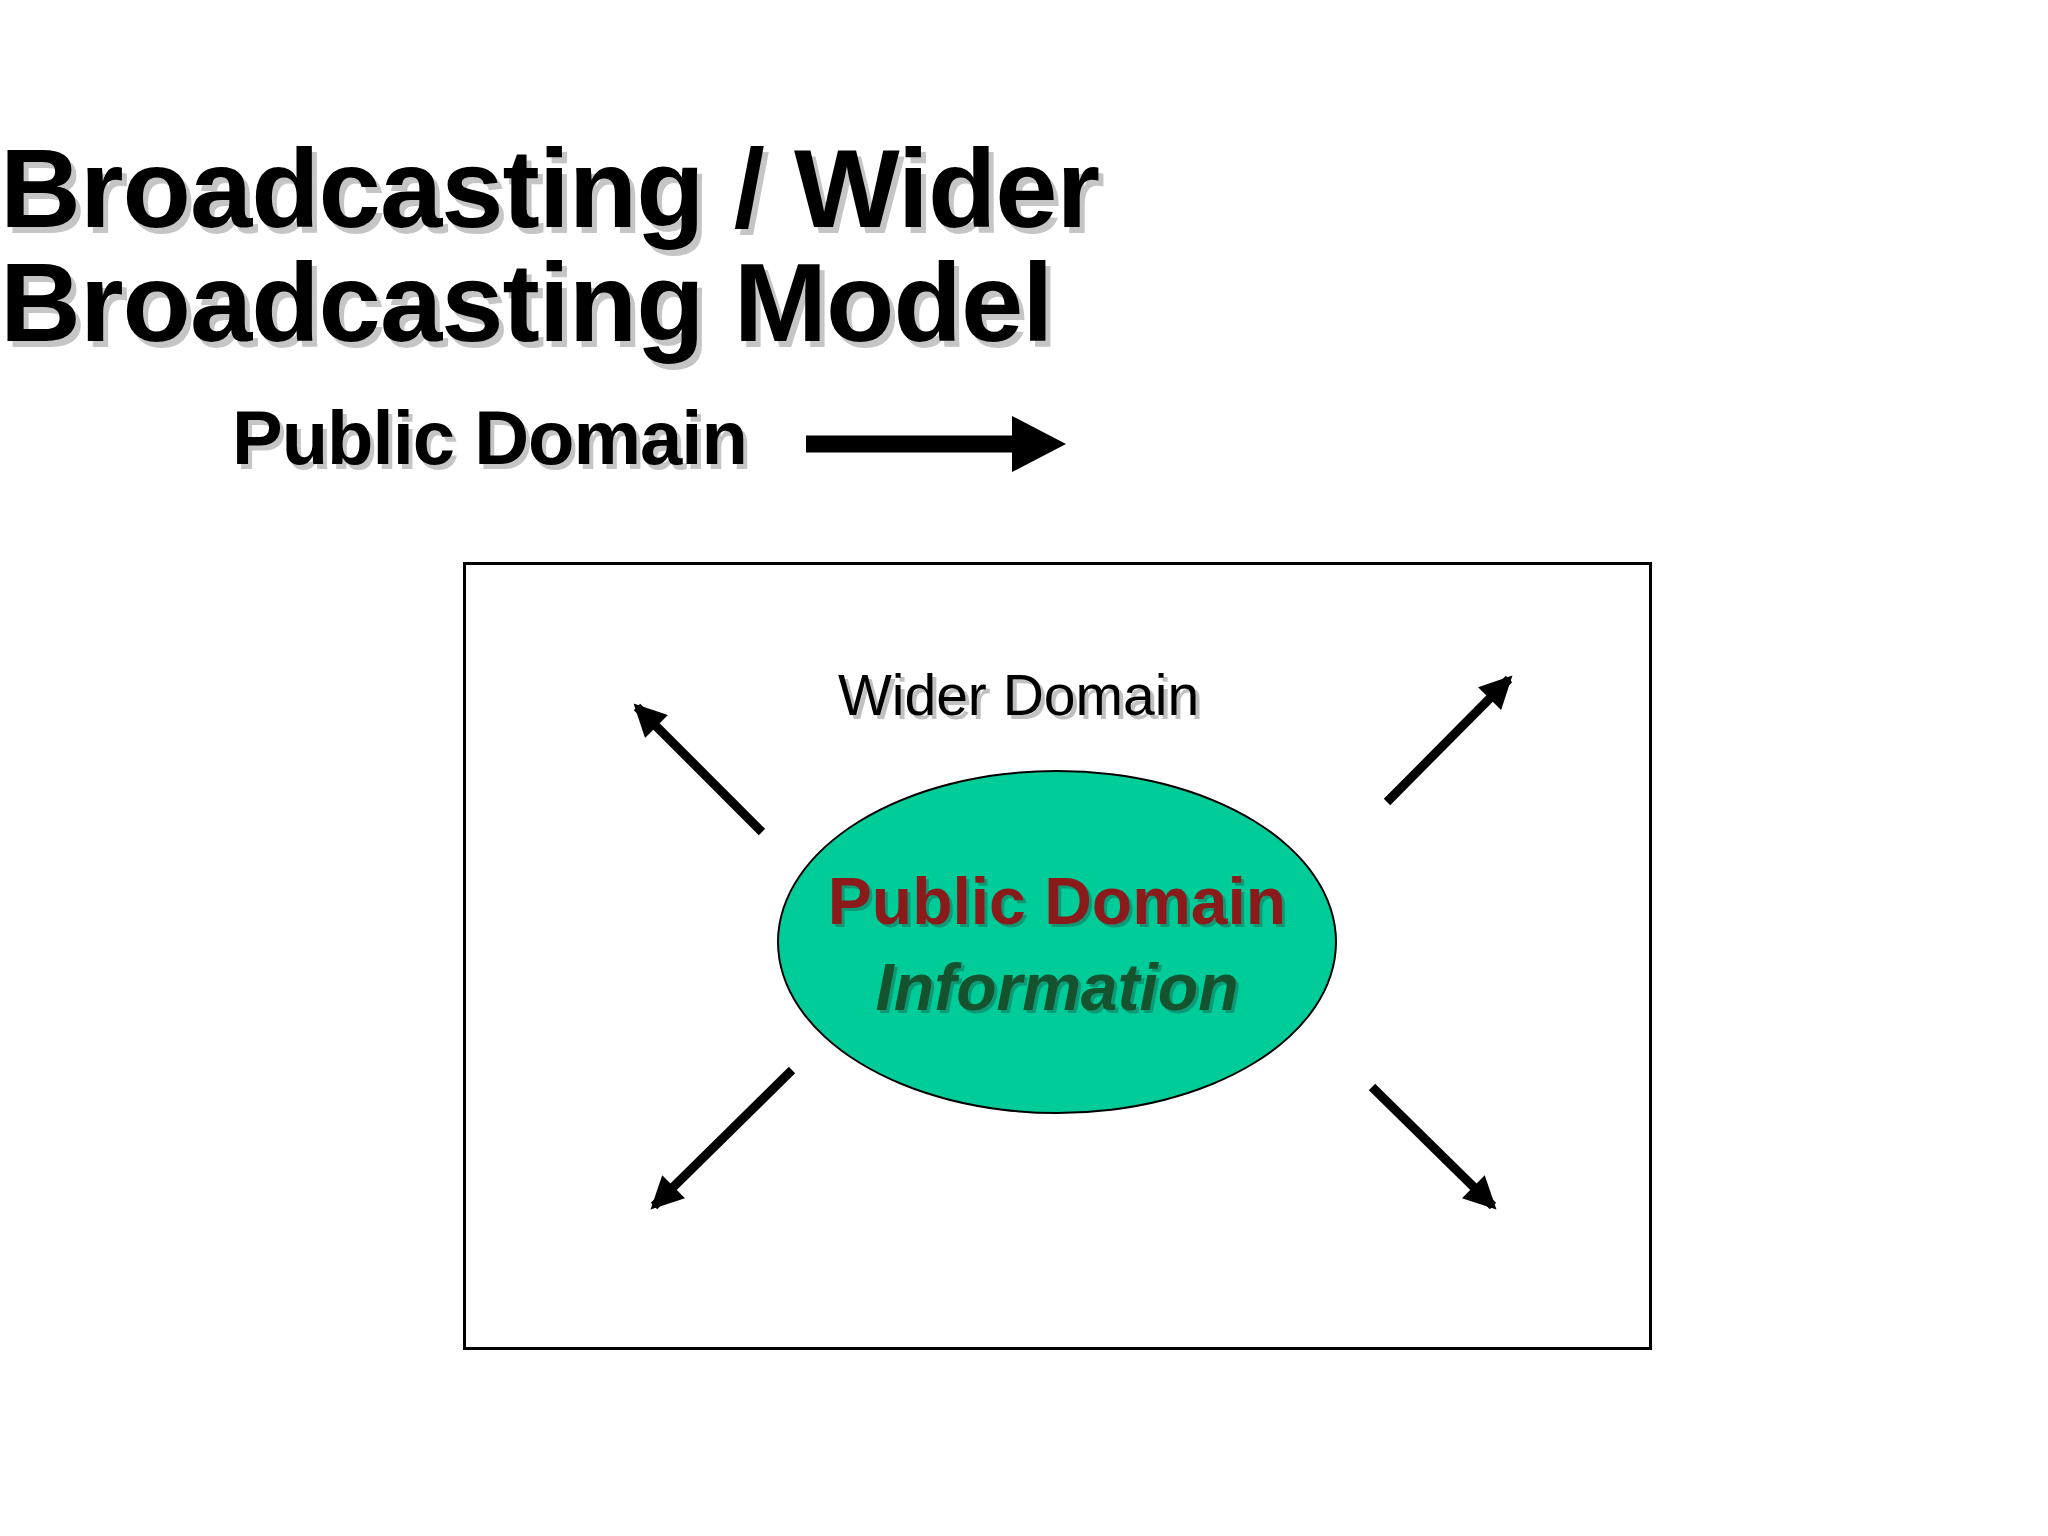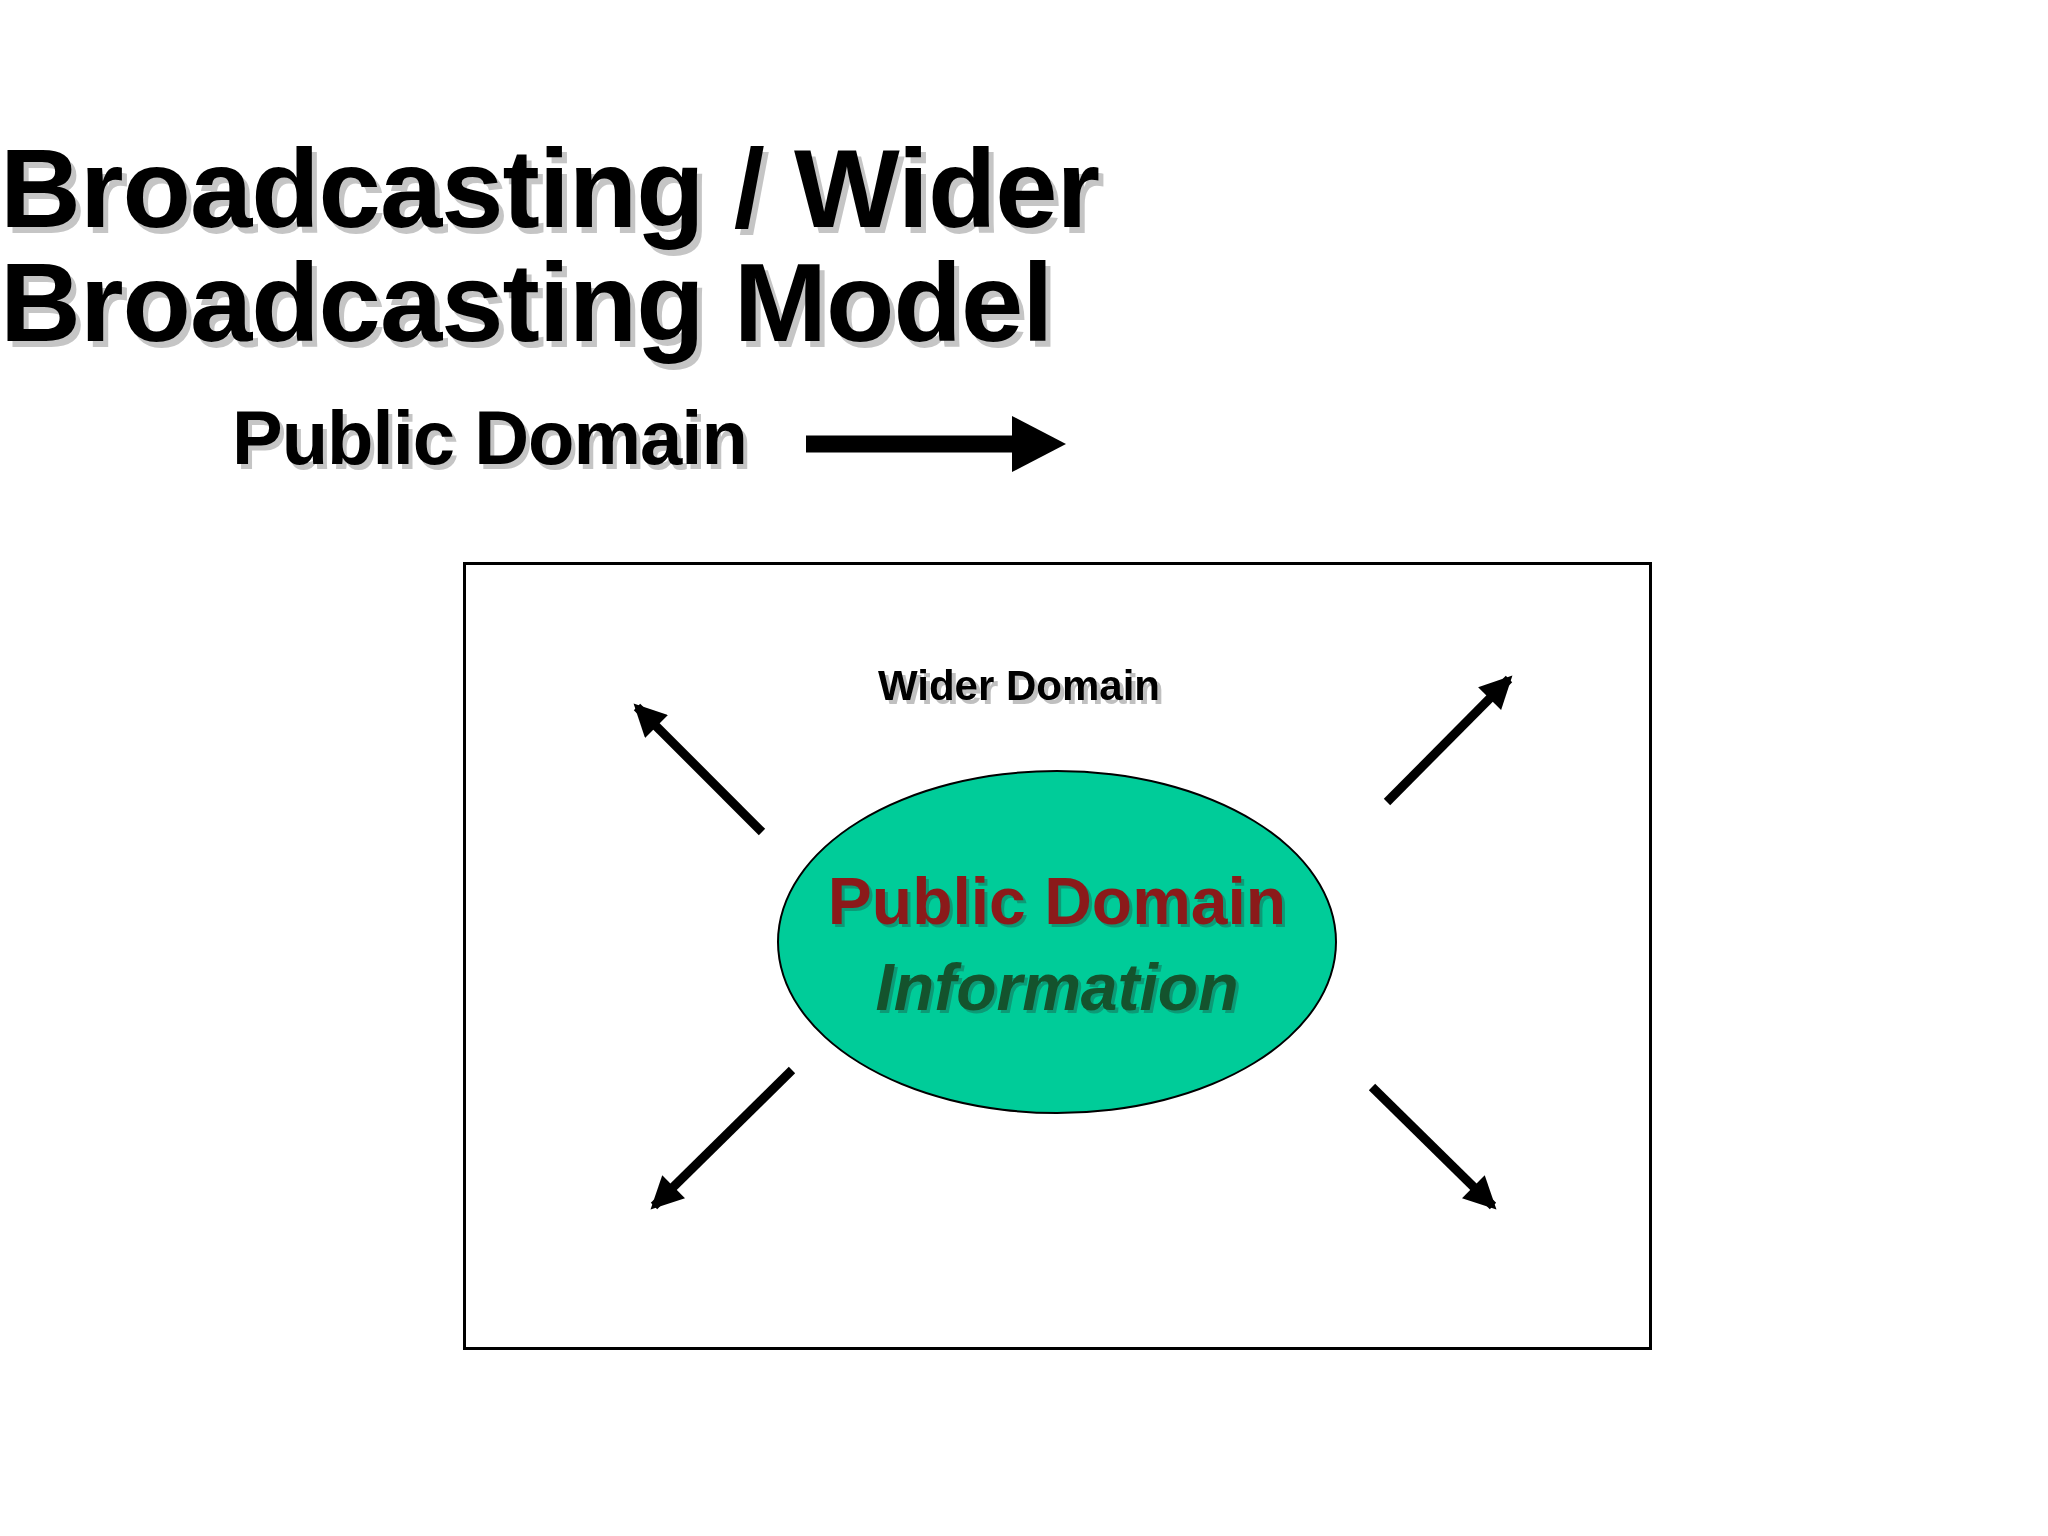--- a/index.html
+++ b/index.html
@@ -54,24 +54,24 @@
     top: 562px;
     width: 1189px;
     height: 788px;
     border: 3px solid #000000;
     box-sizing: border-box;
     background: #ffffff;
   }
 
   .region-label {
     position: absolute;
-    left: 878px;
+    left: 838px;
     top: 662px;
-    font-size: 42px;
-    font-weight: 700;
+    font-size: 57px;
+    font-weight: 400;
     color: #000000;
     white-space: nowrap;
     text-shadow: 4px 4px 0 rgba(150,150,150,0.6);
   }
 
   
   .pd-ellipse {
     position: absolute;
     left: 777px;
     top: 770px;

